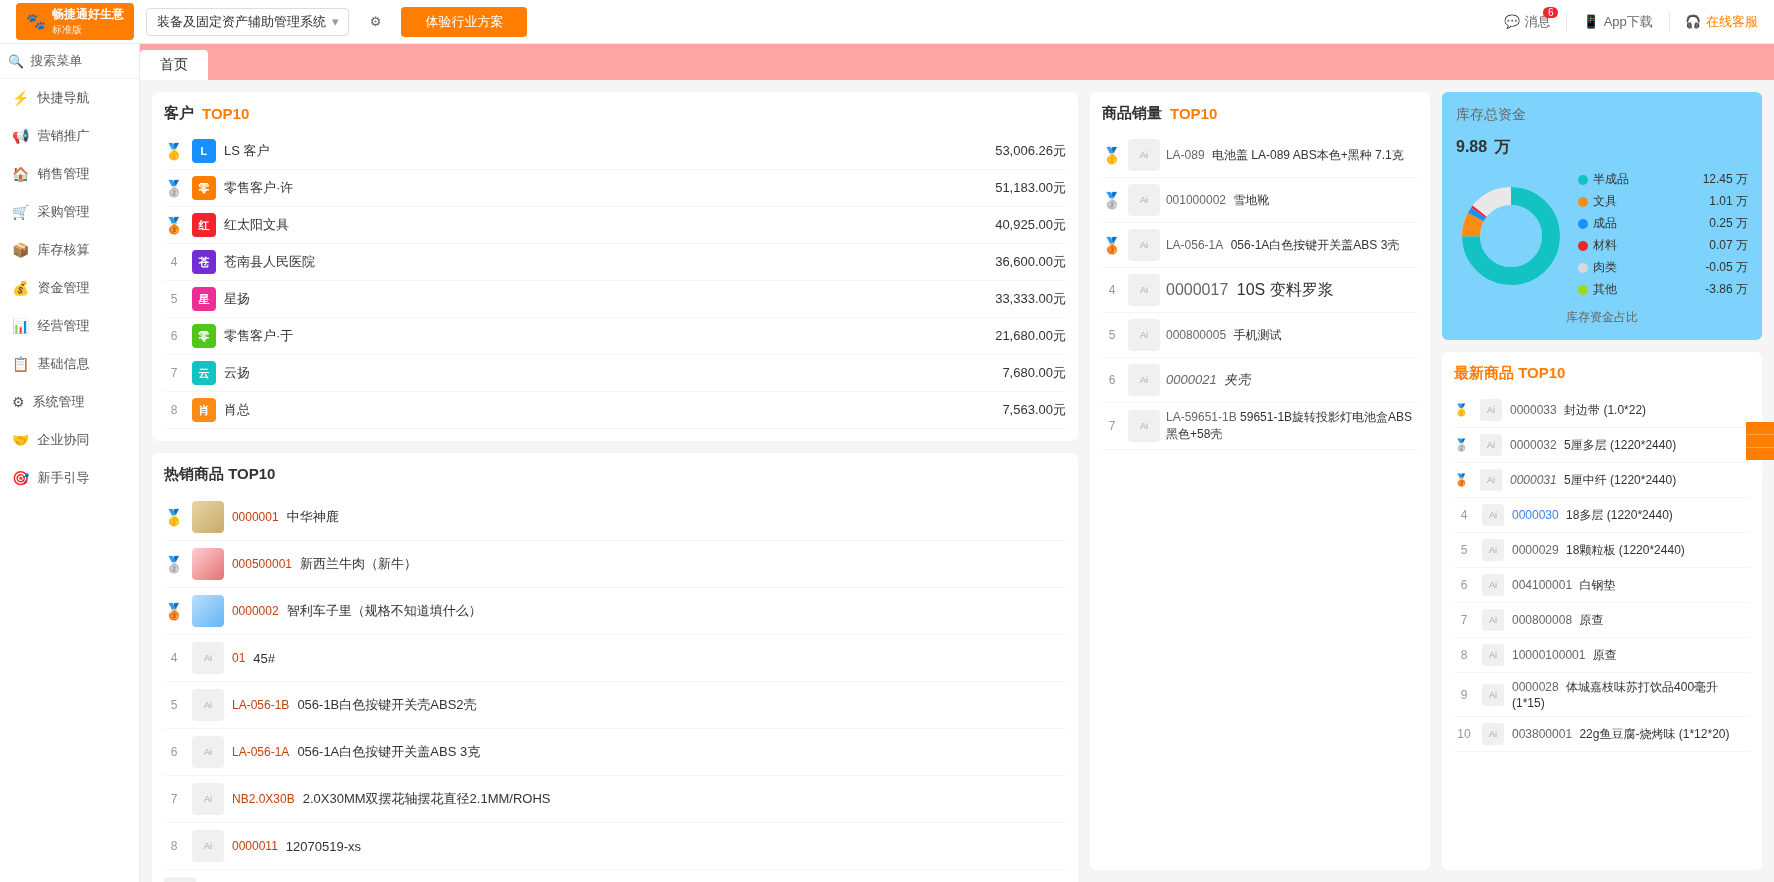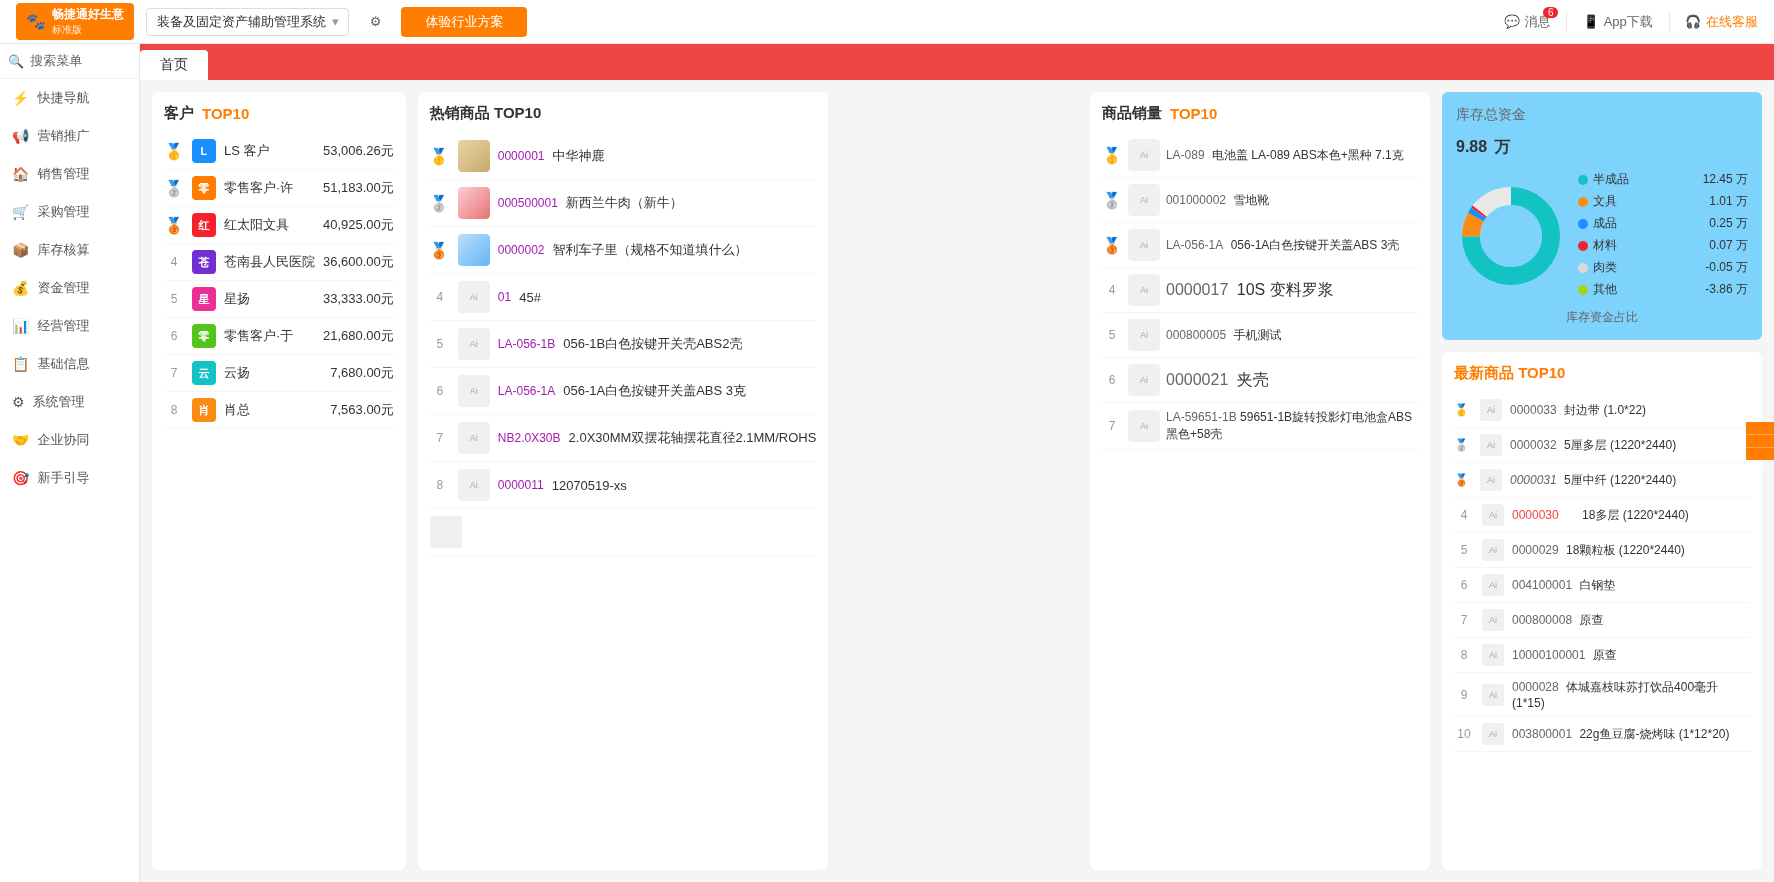--- a/index.html
+++ b/index.html
@@ -26,45 +26,45 @@
     
     .sidebar { width: 140px; background: #fff; border-right: 1px solid #e8e8e8; display: flex; flex-direction: column; flex-shrink: 0; overflow-y: auto; }
     .sidebar-search { padding: 8px; border-bottom: 1px solid #f0f0f0; display: flex; align-items: center; gap: 6px; cursor: pointer; color: #666; }
     .sidebar-item { display: flex; align-items: center; gap: 8px; padding: 10px 12px; cursor: pointer; color: #555; font-size: 13px; transition: background 0.2s; }
     .sidebar-item .icon { font-size: 14px; }
 
     
     .content { flex: 1; display: flex; flex-direction: column; overflow: hidden; }
 
     
-    .nav-tabs { height: 36px; background: #ef4444; display: flex; align-items: flex-end; flex-shrink: 0; }
+    .nav-tabs { height: 36px; background: #fca5a5; display: flex; align-items: flex-end; flex-shrink: 0; }
     .nav-tab { padding: 6px 20px; cursor: pointer; font-size: 14px; border-radius: 4px 4px 0 0; background: #fff; color: #333; font-weight: 500; }
 
     
     .page-body { flex: 1; overflow-y: auto; padding: 12px; display: flex; gap: 12px; }
 
     
-    .left-col { flex: 1; display: flex; flex-direction: row; gap: 12px; min-width: 0; }
+    .left-col { flex: 1; display: flex; flex-direction: column; gap: 12px; min-width: 0; }
 
     
     .card { background: #fff; border-radius: 6px; padding: 12px; }
     .card-title { font-size: 15px; font-weight: bold; color: #333; margin-bottom: 10px; display: flex; align-items: center; gap: 8px; }
     .rank-table { width: 100%; }
     .rank-row { display: flex; align-items: center; padding: 6px 0; border-bottom: 1px solid #f5f5f5; gap: 8px; }
     .rank-num { width: 20px; font-size: 12px; color: #999; text-align: center; }
     .rank-avatar { width: 24px; height: 24px; border-radius: 4px; display: flex; align-items: center; justify-content: center; color: #fff; font-size: 11px; font-weight: bold; flex-shrink: 0; }
     .rank-name { flex: 1; font-size: 13px; color: #333; }
     .rank-amount { font-size: 13px; color: #333; font-weight: 500; }
     .medal-icon { font-size: 16px; }
 
     
     .hot-products { background: #fff; border-radius: 6px; padding: 12px; }
     .product-list-item { display: flex; align-items: center; gap: 8px; padding: 7px 0; border-bottom: 1px solid #f5f5f5; }
     .product-img { width: 32px; height: 32px; background: #f0f0f0; border-radius: 4px; display: flex; align-items: center; justify-content: center; font-size: 9px; color: #999; flex-shrink: 0; overflow: hidden; }
-    .product-code { font-size: 12px; color: #a21caf; }
+    .product-code { font-size: 12px; color: #c2410c; }
     .product-name { font-size: 13px; color: #333; flex: 1; }
 
     
     .mid-col { width: 340px; flex-shrink: 0; display: flex; flex-direction: column; gap: 12px; }
 
     
     .top-sales-list .rank-row { gap: 6px; }
 
     
     .right-col { width: 320px; flex-shrink: 0; display: flex; flex-direction: column; gap: 12px; }
@@ -408,21 +408,21 @@
               <span style="color:#666;margin-right:4px;">000800005</span>
               <span>手机测试</span>
             </span>
           </div>
 
           <div class="rank-row">
             <span class="rank-num">6</span>
             <div class="product-img">
                 <span style="font-size:9px;color:#aaa;">Ai</span>
               </div>
-            <span class="rank-name" style="font-size:16px;">
+            <span class="rank-name" style="font-size:13px;font-style:italic;">
               <span style="color:#666;margin-right:4px;">0000021</span>
               <span>夹壳</span>
             </span>
           </div>
 
           <div class="rank-row">
             <span class="rank-num">7</span>
             <div class="product-img">
                 <span style="font-size:9px;color:#aaa;">Ai</span>
               </div>
@@ -530,21 +530,21 @@
               <span style="color:#666;margin-right:4px;font-style:italic;">0000031</span>
               <span>5厘中纤 (1220*2440)</span>
             </span>
           </div>
           <div class="new-product-row">
             <span class="new-product-rank" style="font-size:12px;color:#999;width:20px;text-align:center;">4</span>
             <div class="new-product-icon">
                 <span style="font-size:9px;color:#aaa;">Ai</span>
               </div>
             <span class="new-product-info">
-              <span style="color:#ef4444;margin-right:20px;">0000030</span>
+              <span style="color:#3b82f6;margin-right:4px;">0000030</span>
               <span>18多层 (1220*2440)</span>
             </span>
           </div>
           <div class="new-product-row">
             <span class="new-product-rank" style="font-size:12px;color:#999;width:20px;text-align:center;">5</span>
             <div class="new-product-icon">
                 <span style="font-size:9px;color:#aaa;">Ai</span>
               </div>
             <span class="new-product-info">
               <span style="color:#666;margin-right:4px;">0000029</span>

